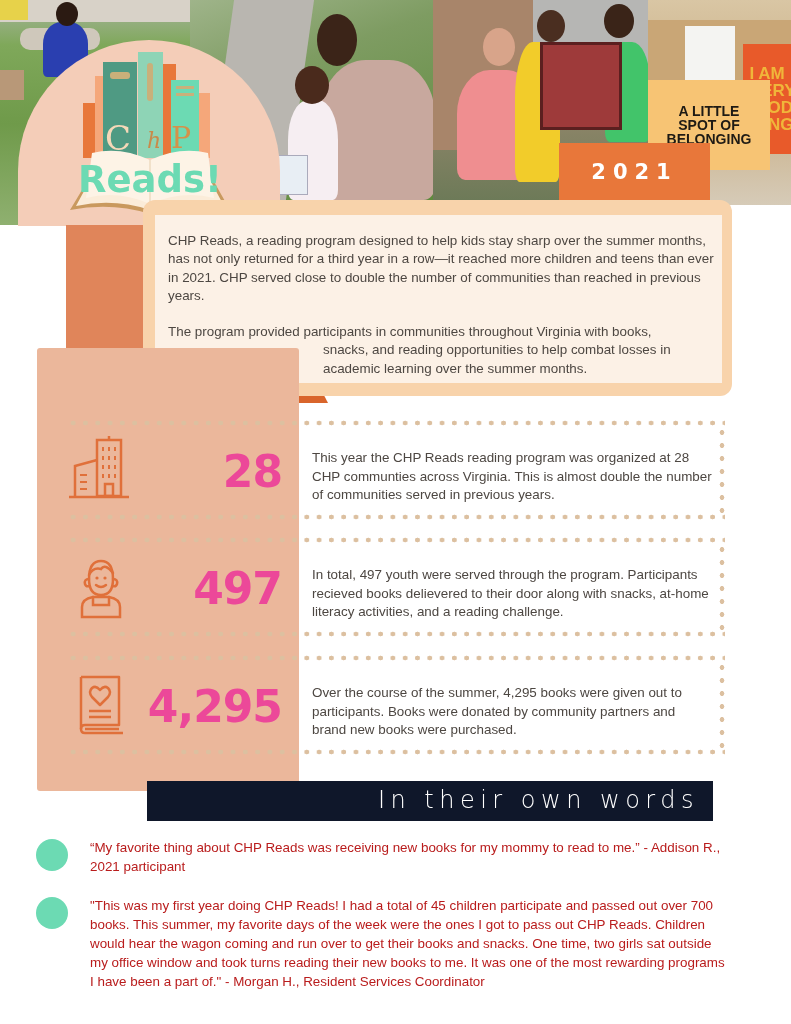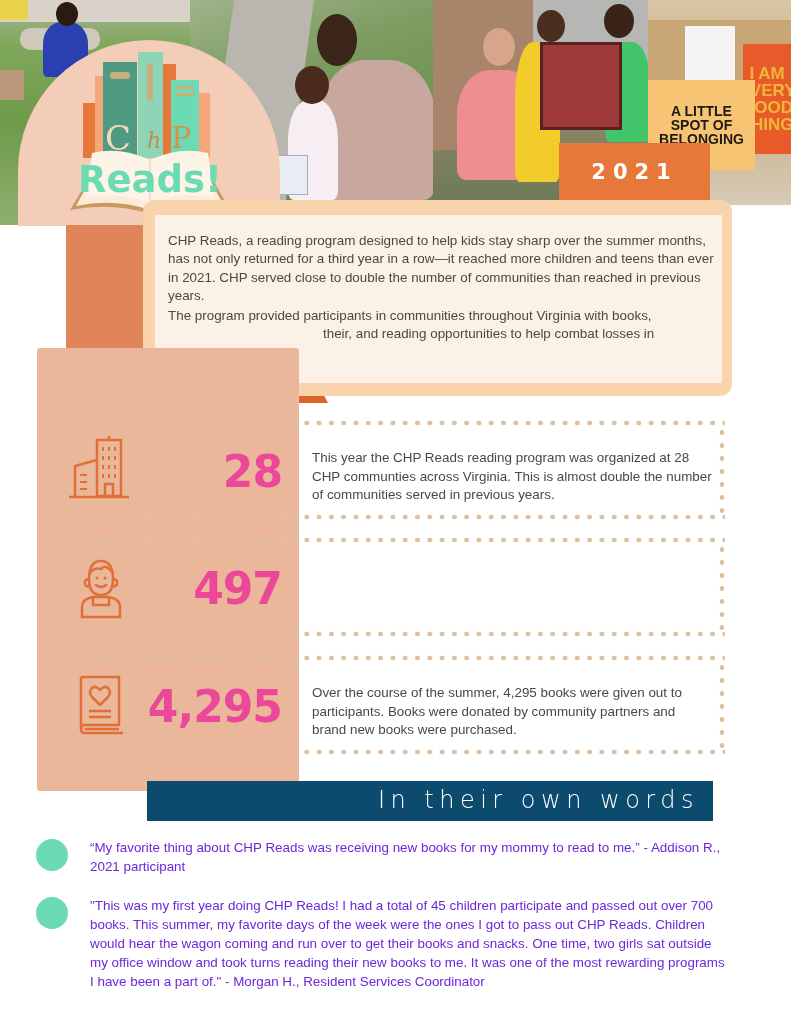--- a/index.html
+++ b/index.html
@@ -29,42 +29,42 @@
   .year-badge { position: absolute; left: 559px; top: 143px; width: 151px; height: 58px; background: #e8773a; display: flex; align-items: center; justify-content: center; }
   .year-badge span { color: #fff; font-family: "DejaVu Sans", sans-serif; font-size: 21px; letter-spacing: 7px; font-weight: 600; }
 
   
   .orange-tab { position: absolute; left: 66px; top: 225px; width: 78px; height: 125px; background: #e0855a; }
   .corner-tri { position: absolute; left: 272px; top: 200px; width: 0; height: 0; border-left: 36px solid transparent; border-bottom: 26px solid #d9652b; }
   .corner-tri-bot { position: absolute; left: 298px; top: 345px; width: 30px; height: 58px; background: #d9652b; clip-path: polygon(0 0, 100% 100%, 0 100%); }
   .intro-outer { position: absolute; left: 143px; top: 200px; width: 589px; height: 196px; background: #f8d3ab; border-radius: 12px; }
   .intro-inner { position: absolute; left: 155px; top: 215px; width: 567px; height: 168px; background: #fcf1e6; }
   .intro-text { position: absolute; left: 168px; top: 232px; width: 548px; font-size: 13.4px; line-height: 18.3px; color: #4d4742; }
-  .intro-text p + p { margin-top: 2px; }
+  .intro-text p + p { margin-top: 18px; }
   .indent-line { display: block; padding-left: 155px; }
 
   
   .stats-panel { position: absolute; left: 37px; top: 348px; width: 262px; height: 443px; background: #ebb79b; border-radius: 3px; }
   .stat-row { position: absolute; left: 67px; width: 658px; height: 100px; }
   .dots { position: absolute; left: 0; right: 0; height: 6px; background-image: radial-gradient(circle, #dcc0a0 2.3px, transparent 2.6px); background-size: 12.3px 6px; background-repeat: repeat-x; }
   .dots.top { top: 0; }
   .dots.bottom { bottom: 0; }
   .dots-v { position: absolute; right: 0; top: 6px; bottom: 6px; width: 6px; background-image: radial-gradient(circle, #dcc0a0 2.3px, transparent 2.6px); background-size: 6px 13px; background-repeat: repeat-y; }
   .stat-icon { position: absolute; left: 0; width: 70px; height: 70px; }
   .stat-number { position: absolute; right: 443px; color: #ec4899; font-family: "DejaVu Sans", sans-serif; font-weight: bold; font-size: 44px; letter-spacing: -1px; line-height: 1; }
   .stat-text { position: absolute; left: 245px; width: 400px; font-size: 13.4px; line-height: 18.6px; color: #4d4742; margin-top: 8px; }
 
   
-  .words-bar { position: absolute; left: 147px; top: 781px; width: 566px; height: 40px; background: #0c4a6e; }
+  .words-bar { position: absolute; left: 147px; top: 781px; width: 566px; height: 40px; background: #0f172a; }
   .words-bar span { position: absolute; right: 14px; top: 5px; color: #fff; font-family: "DejaVu Sans", sans-serif; font-size: 24px; letter-spacing: 5.5px; font-weight: 300; }
 
   
   .quote { position: absolute; left: 36px; width: 700px; }
   .bullet { position: absolute; left: 0; width: 32px; height: 32px; border-radius: 50%; background: #6cdab3; }
-  .quote-text { position: absolute; left: 54px; width: 640px; font-size: 13.4px; line-height: 19px; color: #6d28d9; }
+  .quote-text { position: absolute; left: 54px; width: 640px; font-size: 13.4px; line-height: 19px; color: #b91c1c; }
 </style>
 </head>
 <body>
 
 <div class="photo photo-1">
   <div class="house" style="left:0;top:0;width:190px;height:22px;background:#d8d2c8;"></div>
   <div class="house" style="left:0;top:0;width:28px;height:20px;background:#e7d24a;"></div>
   <div class="path" style="left:20px;top:28px;width:80px;height:22px;border-radius:10px;background:#cfc8bb;"></div>
   <div class="person" style="left:43px;top:22px;width:45px;height:55px;background:#2a3fb0;"></div>
   <div class="head" style="left:56px;top:2px;width:22px;height:24px;background:#2b1a12;"></div>
@@ -89,21 +89,21 @@
   <div class="head" style="left:104px;top:10px;width:28px;height:32px;background:#4a2e20;"></div>
   <div class="person" style="left:172px;top:42px;width:45px;height:100px;background:#42c46a;"></div>
   <div class="head" style="left:171px;top:4px;width:30px;height:34px;background:#3a2418;"></div>
   <div class="bookshelf" style="left:107px;top:42px;width:82px;height:88px;"></div>
 </div>
 
 <div class="photo photo-4">
   <div class="bag" style="left:0;top:20px;width:143px;height:120px;"></div>
   <div style="position:absolute;left:37px;top:26px;width:50px;height:58px;background:#f4f4f2;"></div>
   <div class="cover" style="left:95px;top:44px;width:48px;height:110px;background:#e85a2a;color:#f0b63a;font-size:17px;">I AM<br>EVERY<br>GOOD<br>THING</div>
-  <div class="cover" style="left:0;top:80px;width:107px;height:90px;background:#f7c474;color:#1e1a14;font-size:14px;">A LITTLE<br>SPOT OF<br>BELONGING</div>
+  <div class="cover" style="left:0;top:80px;width:122px;height:90px;background:#f7c474;color:#1e1a14;font-size:14px;">A LITTLE<br>SPOT OF<br>BELONGING</div>
 </div>
 
 <div class="logo-arch"></div>
 <svg class="logo-svg" viewBox="0 0 185 170">
 
   <rect x="25" y="55" width="12" height="55" fill="#e8773a"></rect>
   <rect x="37" y="28" width="12" height="82" fill="#f5a77a"></rect>
   <rect x="45" y="14" width="34" height="96" fill="#4f9a83"></rect>
   <rect x="52" y="24" width="20" height="7" rx="3" fill="#c9b07a"></rect>
   <rect x="80" y="4" width="25" height="106" fill="#8ed4b6"></rect>
@@ -132,21 +132,22 @@
 
 <div class="orange-tab"></div>
 <div class="corner-tri"></div>
 <div class="corner-tri-bot"></div>
 <div class="intro-outer"></div>
 <div class="intro-inner"></div>
 <div class="intro-text">
   <p>CHP Reads, a reading program designed to help kids stay sharp over the summer months, has not only returned for a third year in a row—it reached more children and teens than ever in 2021. CHP served close to double the number of communities than reached in previous years.</p>
   <p>
     <span>The program provided participants in communities throughout Virginia with books,</span>
-    <span class="indent-line">their, and reading opportunities to help combat losses in</span>
+    <span class="indent-line">snacks, and reading opportunities to help combat losses in</span>
+    <span class="indent-line">academic learning over the summer months.</span>
   </p>
 </div>
 
 <div class="stats-panel"></div>
 
 <div class="stat-row" style="top:420px;">
   <div class="dots top"></div>
   <div class="dots bottom"></div>
   <div class="dots-v"></div>
   <svg class="stat-icon" style="top:14px;" viewBox="0 0 70 70">
@@ -190,20 +191,21 @@
       <path d="M22 28 Q17 28 18 33 Q19 36 22 35"></path>
       <path d="M46 28 Q51 28 50 33 Q49 36 46 35"></path>
       <path d="M29 34 Q34 38 39 34"></path>
       <path d="M15 66 L15 56 Q15 48 26 46 L42 46 Q53 48 53 56 L53 66 Z"></path>
       <path d="M26 46 L26 54 L42 54 L42 46"></path>
     </g>
     <circle cx="30" cy="27" r="1.6" fill="#e0703a"></circle>
     <circle cx="38" cy="27" r="1.6" fill="#e0703a"></circle>
   </svg>
   <div class="stat-number" style="top:30px;">497</div>
+  <div class="stat-text" style="top:21px;">In total, 497 youth were served through the program. Participants recieved books delievered to their door along with snacks, at-home literacy activities, and a reading challenge.</div>
 </div>
 
 <div class="stat-row" style="top:655px;">
   <div class="dots top"></div>
   <div class="dots bottom"></div>
   <div class="dots-v"></div>
   <svg class="stat-icon" style="top:18px;" viewBox="0 0 70 70">
     <g fill="none" stroke="#e0703a" stroke-width="2.5" stroke-linejoin="round">
       <path d="M14 4 L52 4 L52 52 L18 52 Q14 52 14 56 Q14 60 18 60 L56 60"></path>
       <line x1="14" y1="4" x2="14" y2="56"></line>

